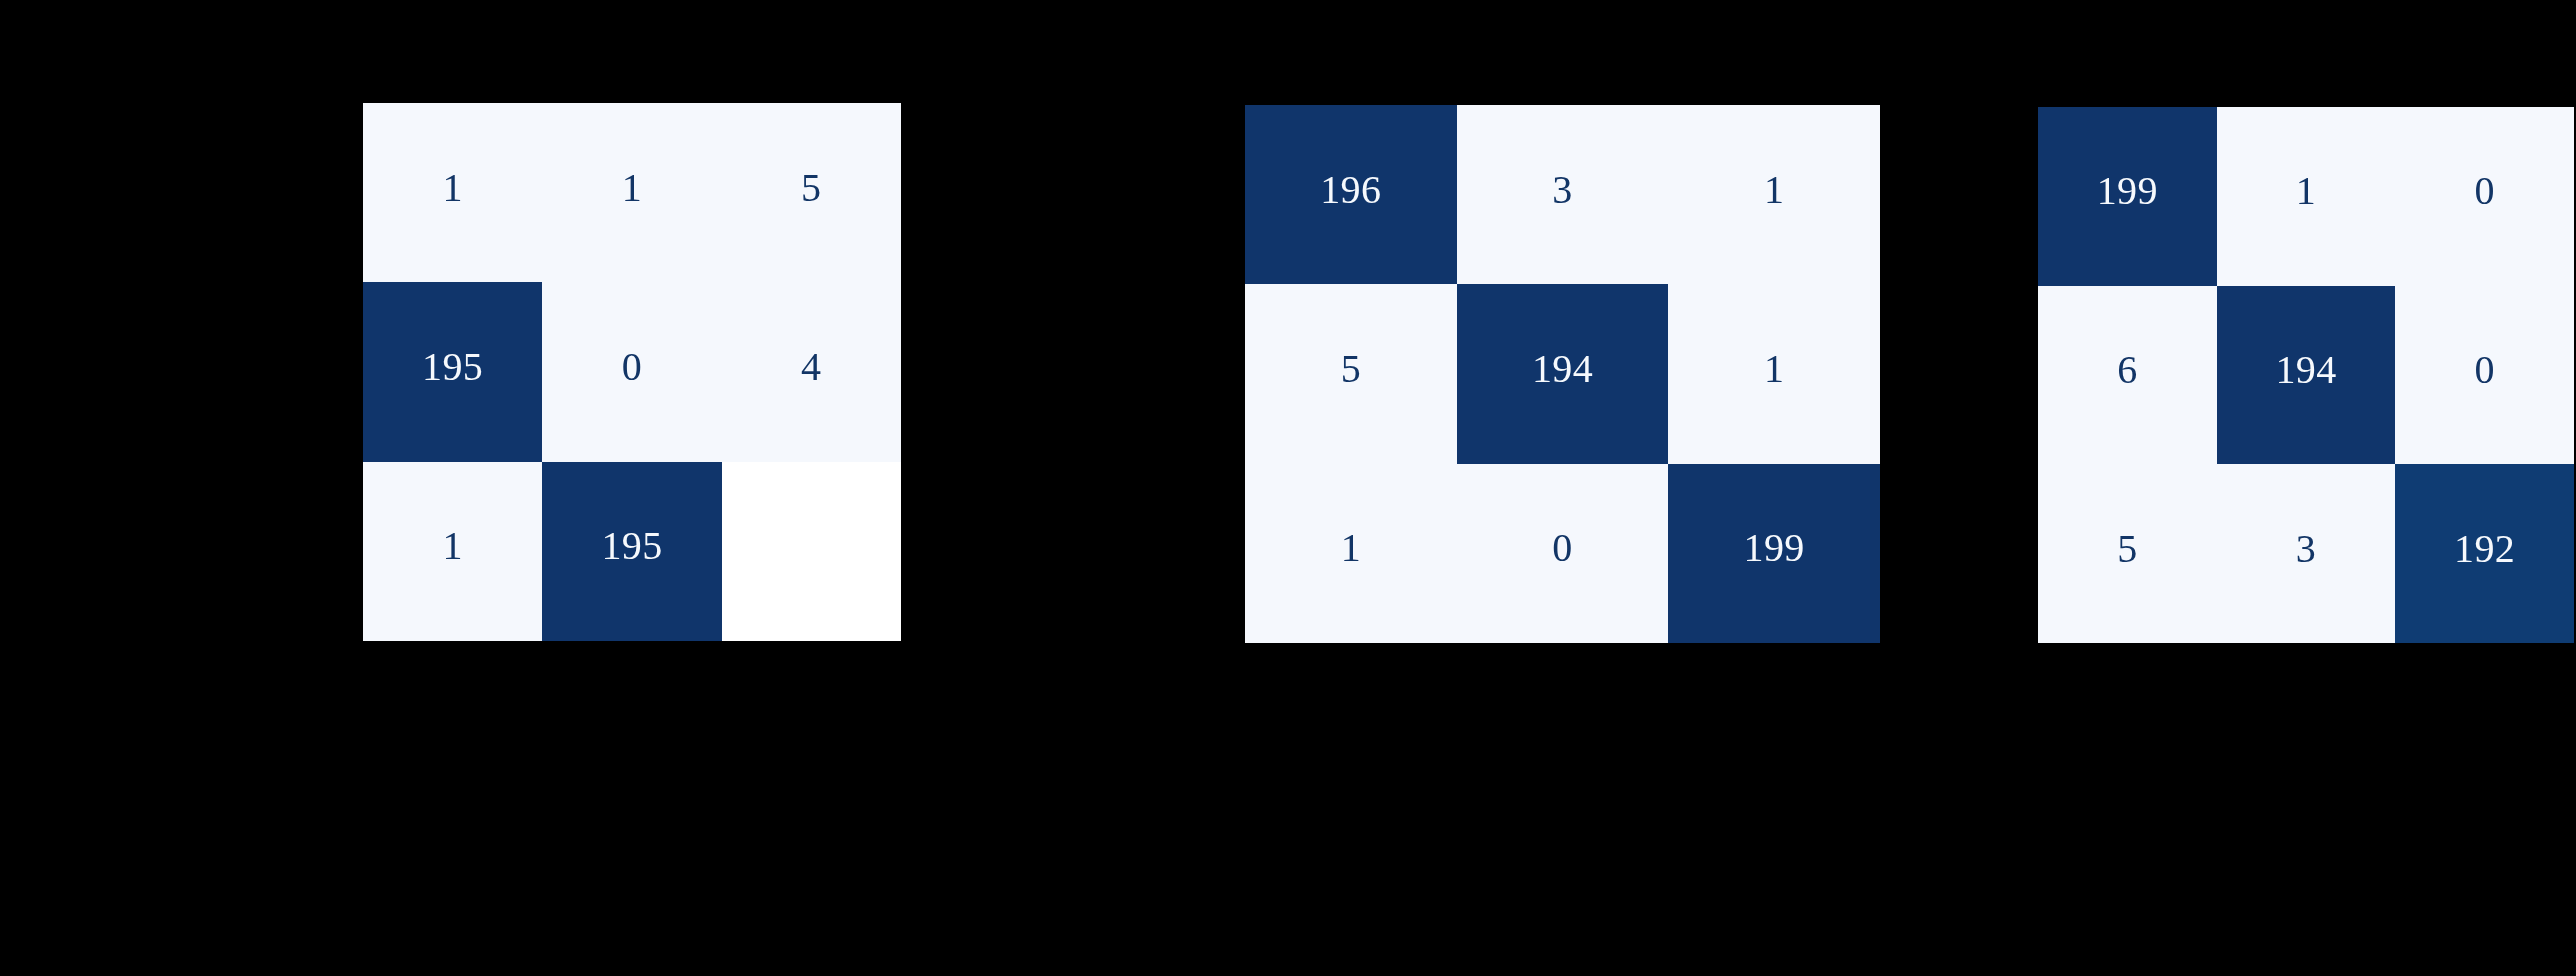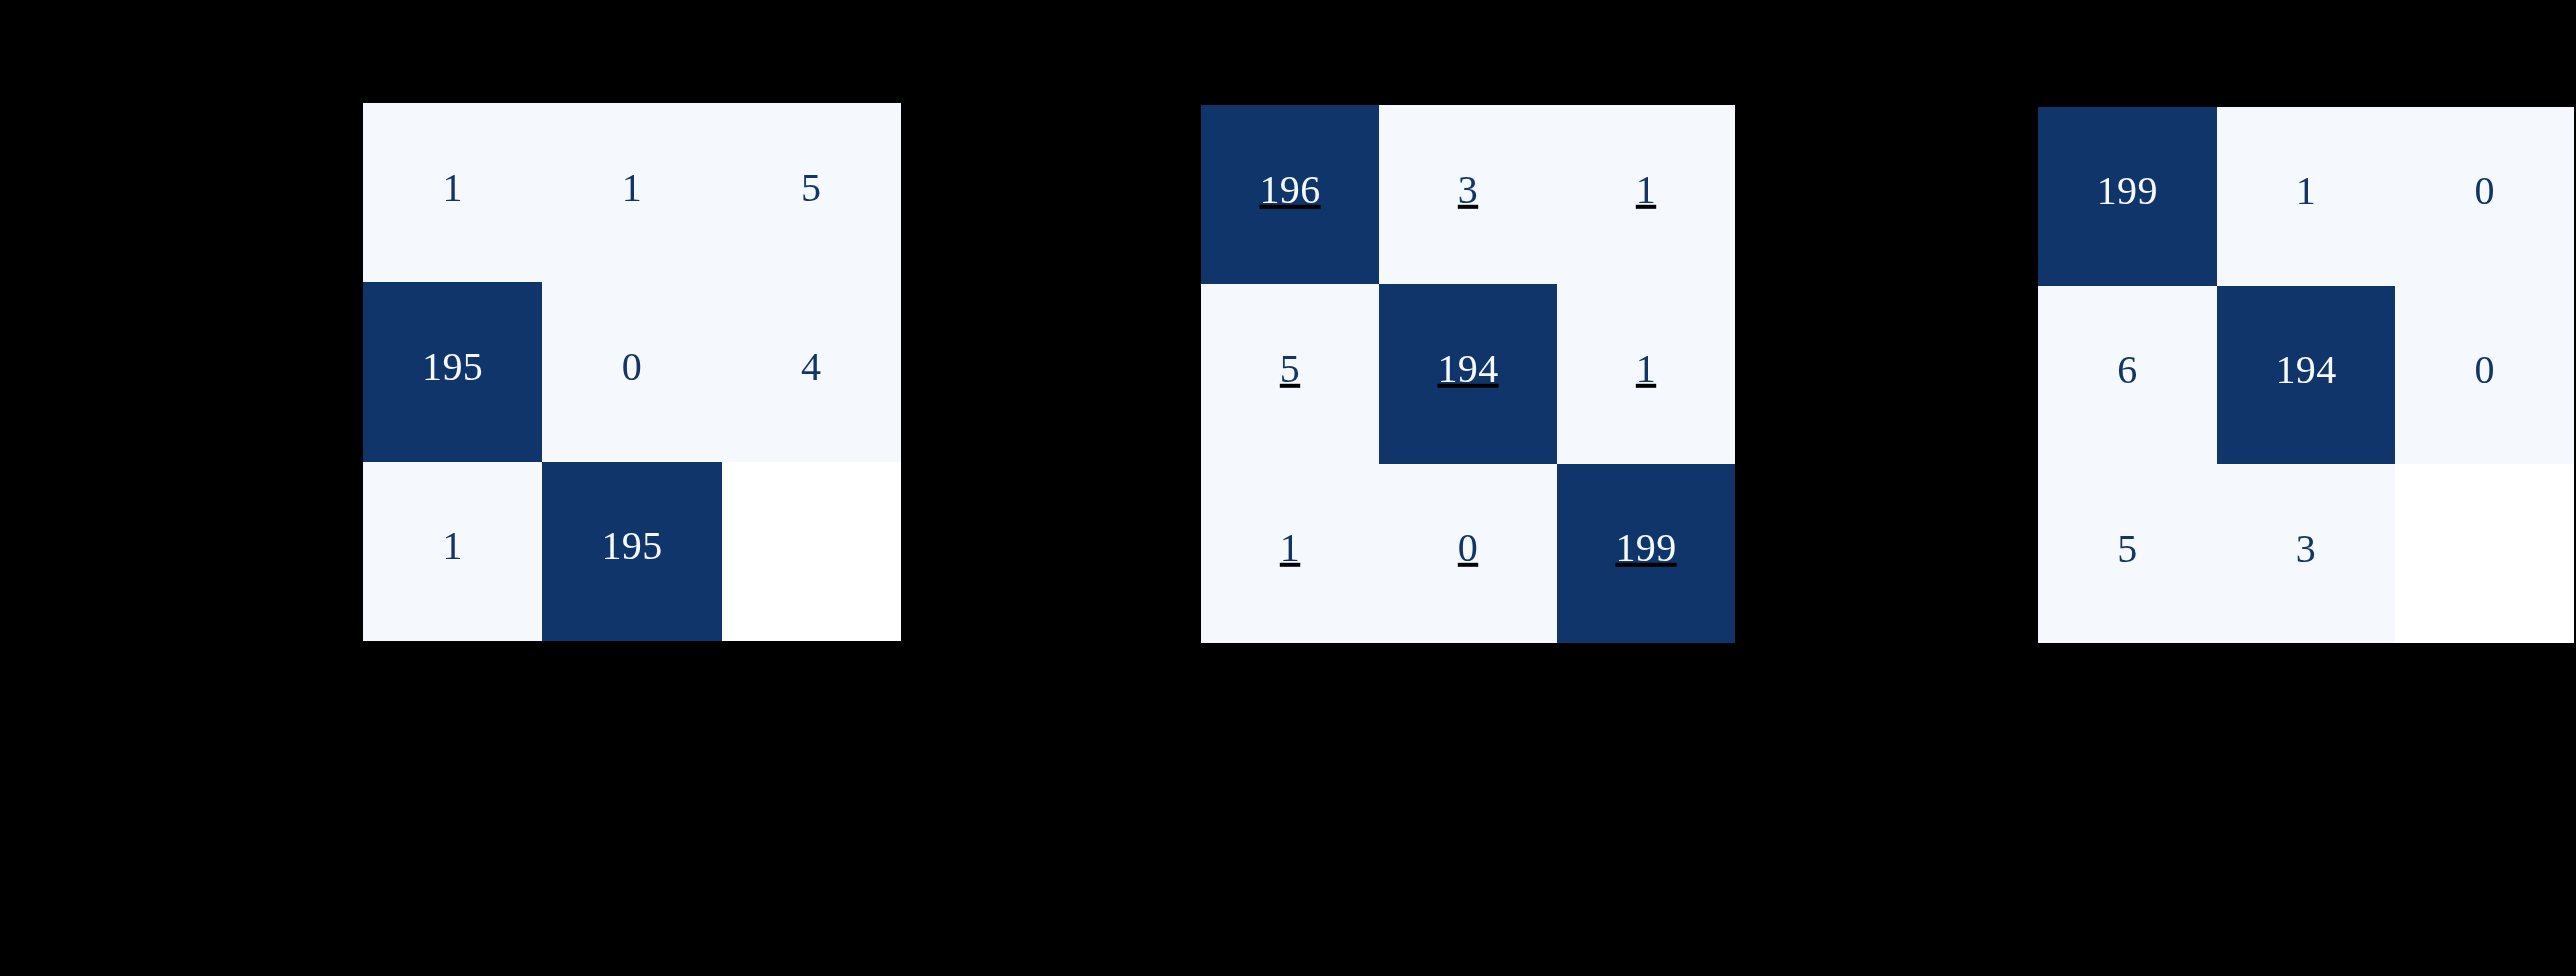--- a/index.html
+++ b/index.html
@@ -95,21 +95,21 @@
           <span class="cell-value">4</span>
         </div>
         <div class="cell off">
           <span class="cell-value">1</span>
         </div>
         <div class="cell diag">
           <span class="cell-value">195</span>
         </div>
       </div>
     </div>
-    <div class="panel" style="left: 1201px; top: 105px; width: 534px; height: 538px; text-decoration: underline;">
+    <div class="panel" style="left: 1245px; top: 105px; width: 635px; height: 538px;">
       <div class="matrix-grid">
         <div class="cell diag">
           <span class="cell-value">196</span>
         </div>
         <div class="cell off">
           <span class="cell-value">3</span>
         </div>
         <div class="cell off">
           <span class="cell-value">1</span>
         </div>
@@ -152,16 +152,19 @@
         </div>
         <div class="cell off">
           <span class="cell-value">0</span>
         </div>
         <div class="cell off">
           <span class="cell-value">5</span>
         </div>
         <div class="cell off">
           <span class="cell-value">3</span>
         </div>
+        <div class="cell diag lighter">
+          <span class="cell-value">192</span>
+        </div>
       </div>
     </div>
   </div>
 
 
 </body></html>

